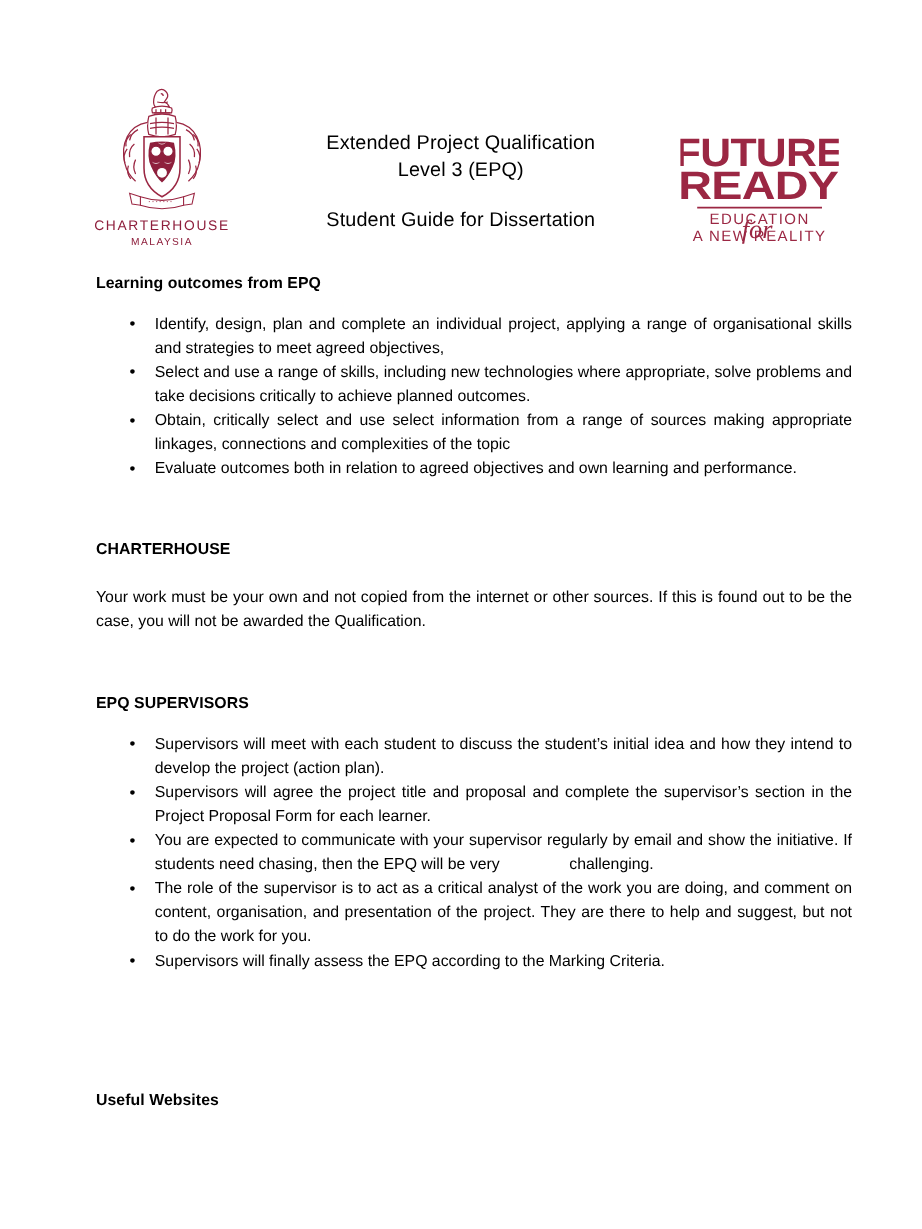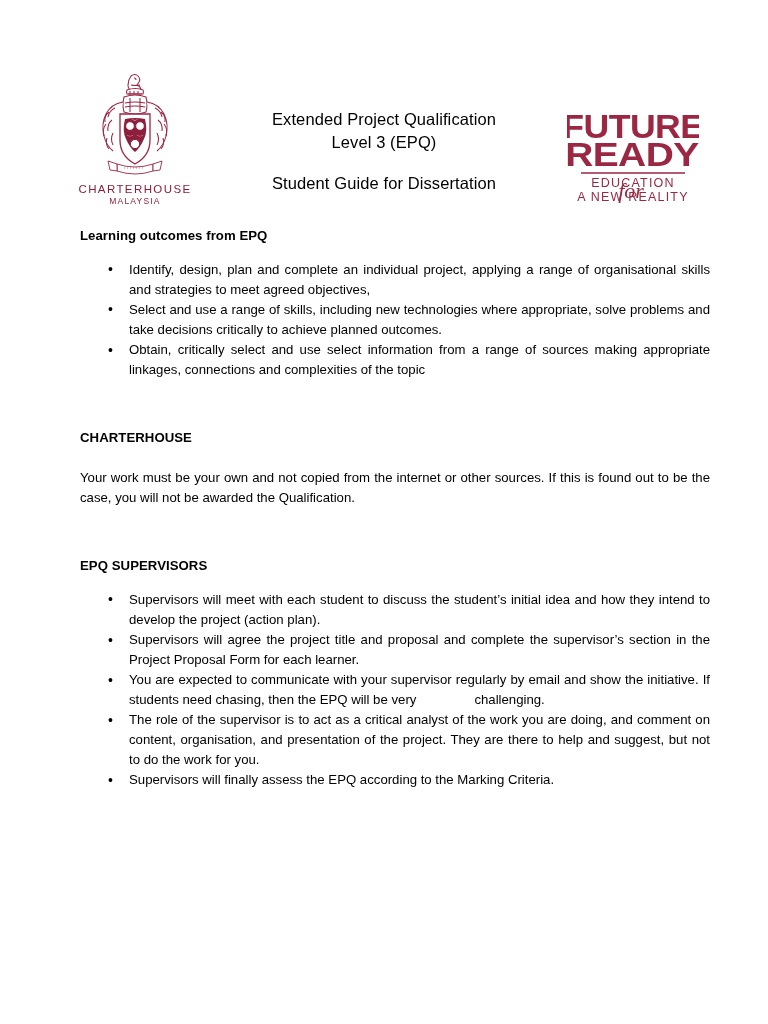--- a/index.html
+++ b/index.html
@@ -209,20 +209,21 @@
   </div>
 
   <div class="body-area">
 
     <h2 class="section-head">Learning outcomes from EPQ</h2>
     <div class="sp-14"></div>
     <ul class="bullets">
       <li>Identify, design, plan and complete an individual project, applying a range of organisational skills and strategies to meet agreed objectives,</li>
       <li>Select and use a range of skills, including new technologies where appropriate, solve problems and take decisions critically to achieve planned outcomes.</li>
       <li>Obtain, critically select and use select information from a range of sources making appropriate linkages, connections and complexities of the topic</li>
+      <li>Evaluate outcomes both in relation to agreed objectives and own learning and performance.</li>
     </ul>
 
     <div class="sp-48"></div>
 
     <h2 class="section-head">CHARTERHOUSE</h2>
     <div class="sp-20"></div>
     <p class="para">Your work must be your own and not copied from the internet or other sources. If this is found out to be the case, you will not be awarded the Qualification.</p>
 
     <div class="sp-48"></div>
 
@@ -233,16 +234,17 @@
       <li>Supervisors will agree the project title and proposal and complete the supervisor’s section in the Project Proposal Form for each learner.</li>
       <li>
         <span>You are expected to communicate with your supervisor regularly by email and show the initiative. If students need chasing, then the EPQ will be very</span><span class="tabgap"></span><span>challenging.</span>
       </li>
       <li>The role of the supervisor is to act as a critical analyst of the work you are doing, and comment on content, organisation, and presentation of the project. They are there to help and suggest, but not to do the work for you.</li>
       <li>Supervisors will finally assess the EPQ according to the Marking Criteria.</li>
     </ul>
 
     <div class="sp-96"></div>
 
+    <h2 class="section-head">Useful Websites</h2>
 
   </div>
 
 </div>
 
 </body></html>

